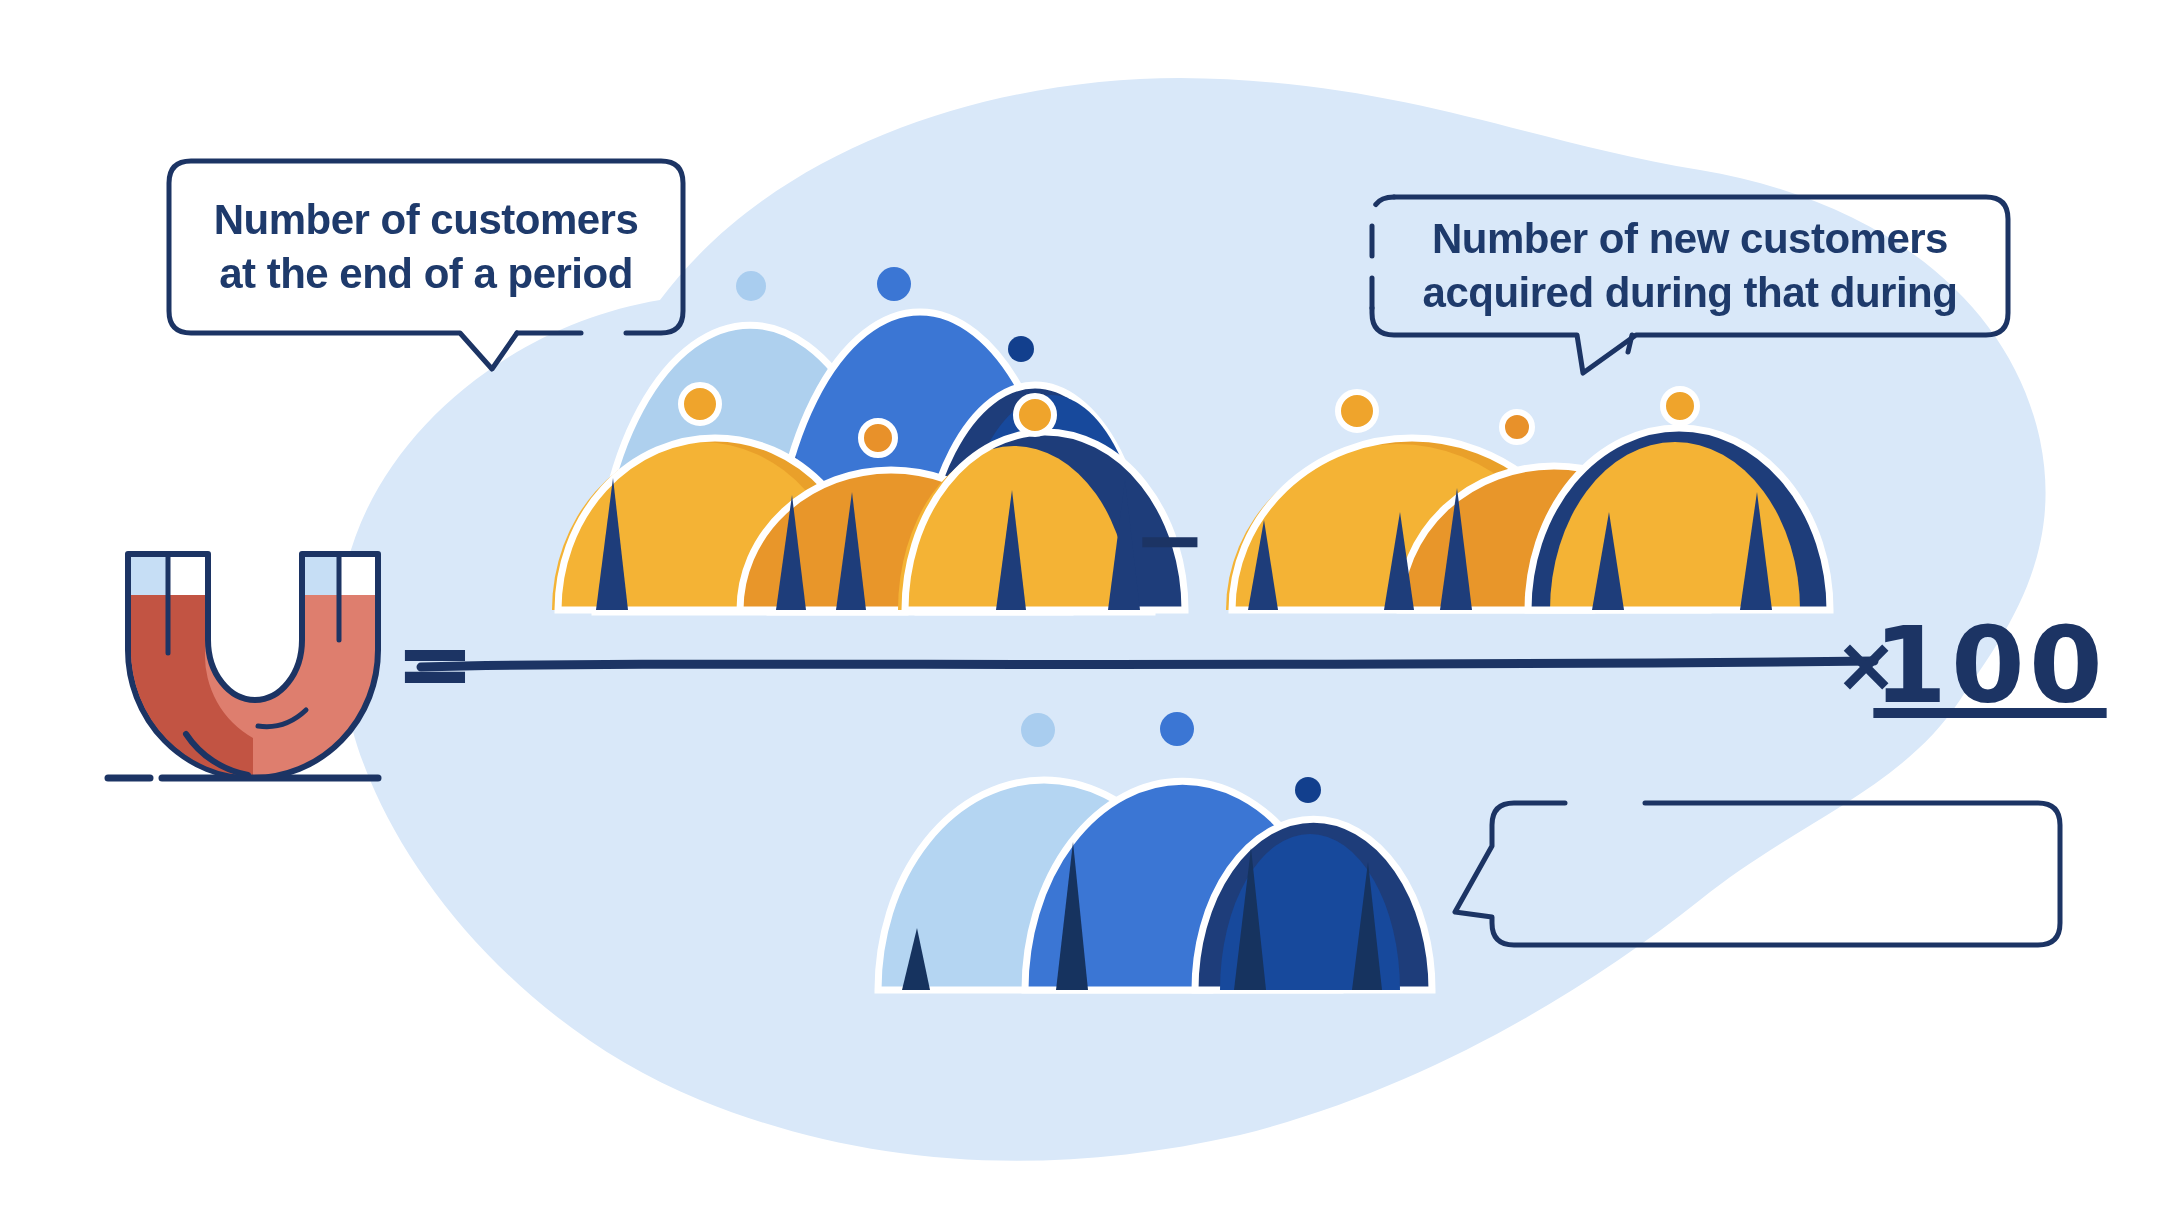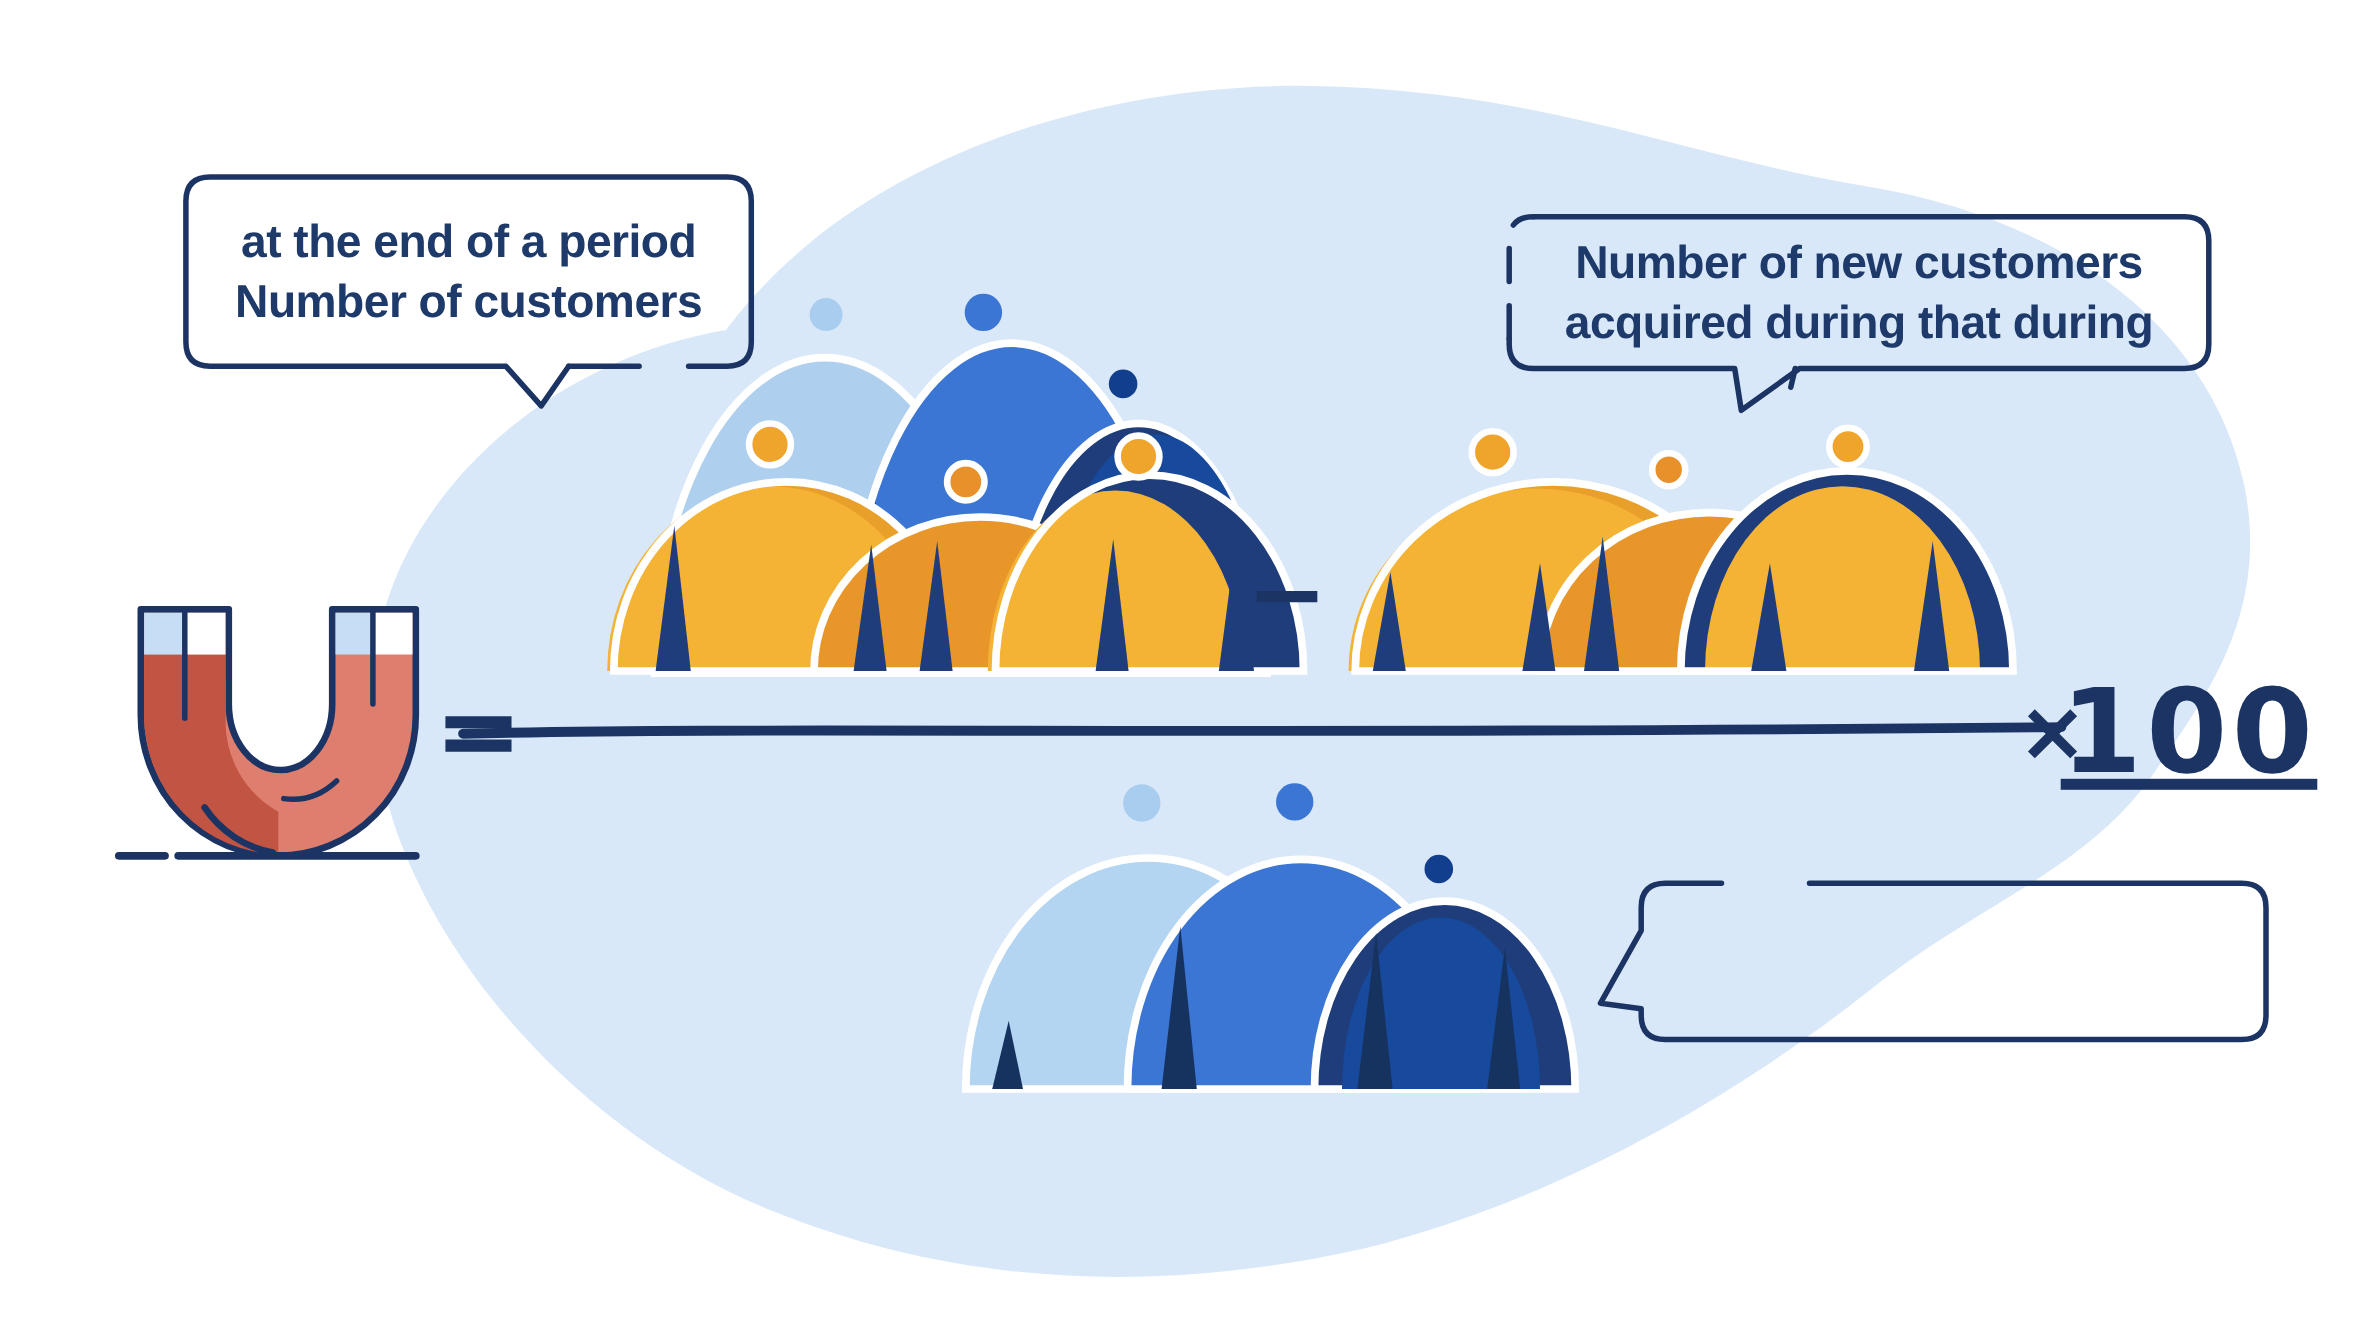--- a/index.html
+++ b/index.html
@@ -141,22 +141,22 @@
       <path d="M 1372 308 V 219 Q 1372 197 1394 197" stroke-dasharray="30 22"></path>
       <path d="M 1632 335 L 1628 352"></path>
 
       <path d="
         M 1565 803 H 1514 Q 1492 803 1492 825 V 846 L 1455 912 L 1492 917 V 923
         Q 1492 945 1514 945 H 2038 Q 2060 945 2060 923 V 825 Q 2060 803 2038 803 H 1645"></path>
     </g>
   </svg>
 
   <div class="callout-text" style="left:169px;top:161px;width:514px;height:172px;">
+    <span>Number of customers</span>
     <span>at the end of a period</span>
-    <span>Number of customers</span>
   </div>
 
   <div class="callout-text" style="left:1372px;top:197px;width:636px;height:138px;">
     <span>Number of new customers</span>
     <span>acquired during that during</span>
   </div>
 
 
   <div class="op op-equals" style="left:435px;top:664px;">=</div>
 

